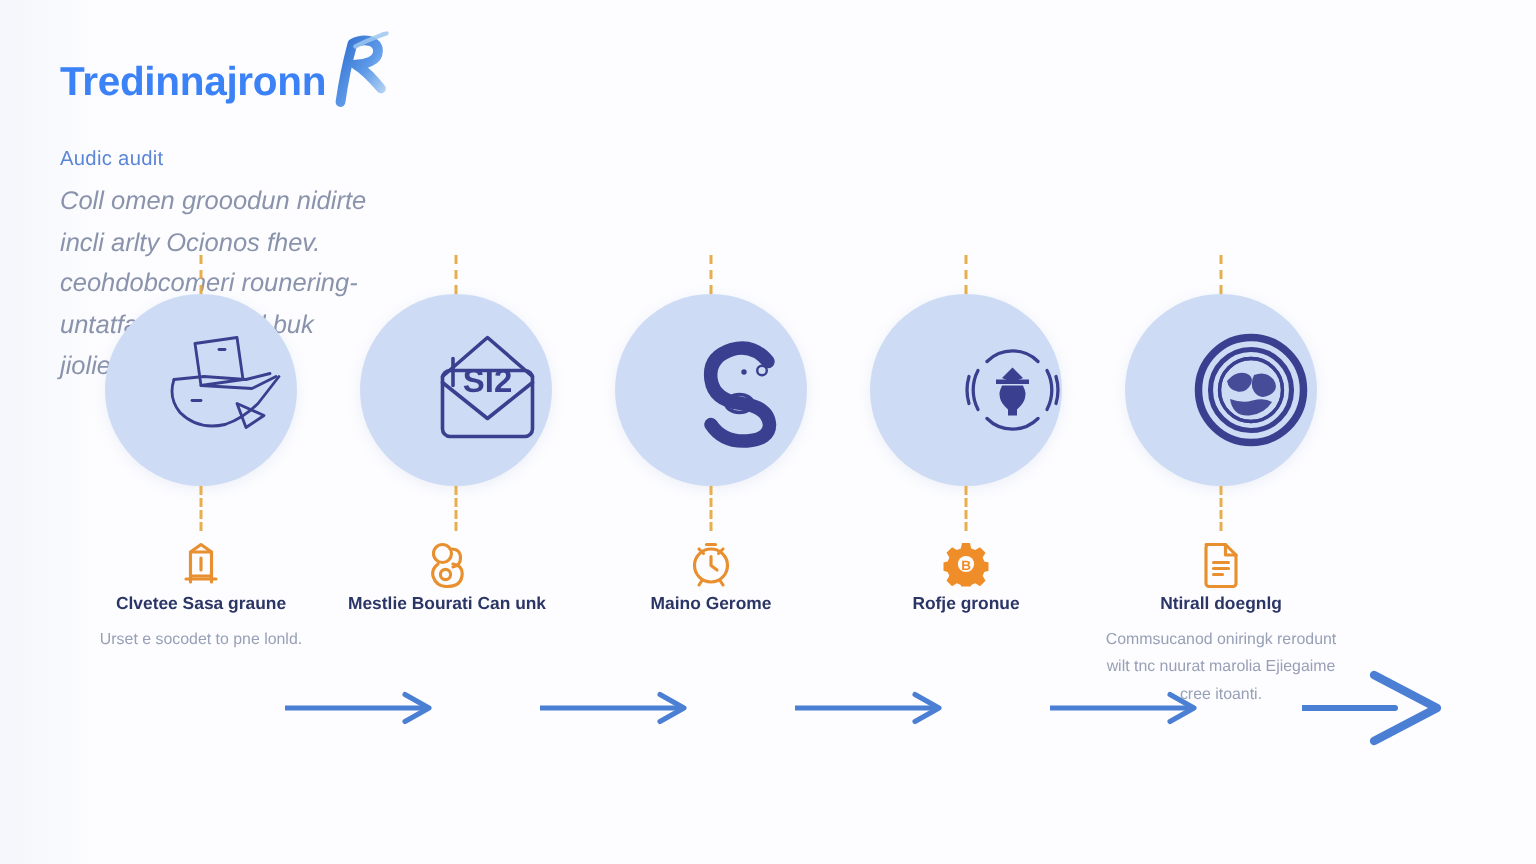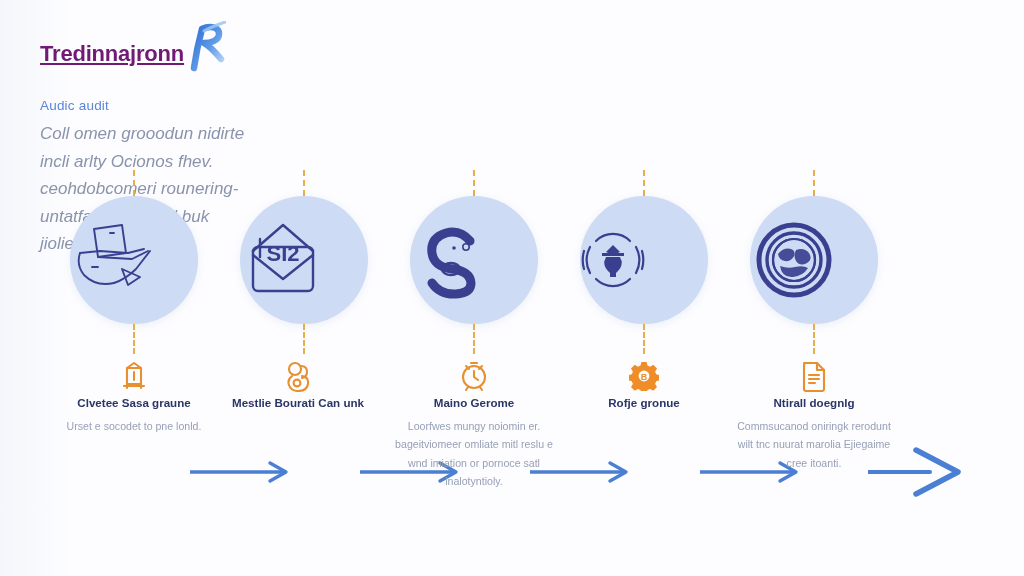--- a/index.html
+++ b/index.html
@@ -31,27 +31,26 @@
     left: 40px;
     top: 28px;
     width: 560px;
   }
   .logo-row {
     display: flex;
     align-items: center;
     height: 52px;
   }
   .logo-text {
-    font-size: 22px;
+    font-size: 27px;
     font-weight: bold;
-    color: #701a75;
+    color: #3b82f6;
     letter-spacing: -0.2px;
     filter: blur(0.45px);
     white-space: nowrap;
-    text-decoration: underline;
   }
   .logo-mark {
     margin-left: -4px;
     margin-top: -14px;
     width: 46px;
     height: 52px;
     flex: none;
   }
 
   .section-title {
@@ -88,21 +87,21 @@
   }
   .node-circle {
     position: absolute;
     left: 0; top: 0;
     width: 128px;
     height: 128px;
     border-radius: 50%;
     background: #cddcf4;
     display: flex;
     align-items: center;
-    justify-content: flex-start;
+    justify-content: flex-end;
     box-shadow: 0 2px 9px rgba(90,120,190,0.10);
   }
   .node-circle svg {
     filter: blur(0.35px);
   }
 
   
   .stem {
     position: absolute;
     left: 50%;
@@ -334,21 +333,20 @@
       <g fill="none" stroke="#e89030" stroke-width="2.1" stroke-linecap="round" stroke-linejoin="round">
         <circle cx="16" cy="17" r="11"></circle>
         <path d="M16 11 v6 l4 3"></path>
         <path d="M8 6 l3 3 M24 6 l-3 3"></path>
         <path d="M13 3 h6"></path>
         <path d="M10 27 l-2 3 M22 27 l2 3"></path>
       </g>
     </svg>
   </div>
   <div class="cap-title">Maino Gerome</div>
-  <div class="cap-body">Loorfwes mungy noiomin er. bageitviomeer omliate mitl reslu e wnd imiation or pornoce satl lnalotyntioly.</div>
 </div>
 
 <div class="caption" style="left:559px;">
   <div class="cap-icon">
     <svg width="30" height="30" viewBox="0 0 30 30">
       <path fill="#ef8e28" d="M12.4 1 h5.2 l0.9 3.6 2.6 1.1 3.2-1.9 3.7 3.7 -1.9 3.2 1.1 2.6 3.6 0.9 v5.2 l-3.6 0.9 -1.1 2.6 1.9 3.2 -3.7 3.7 -3.2-1.9 -2.6 1.1 -0.9 3.6 h-5.2 l-0.9-3.6 -2.6-1.1 -3.2 1.9 -3.7-3.7 1.9-3.2 -1.1-2.6 -3.6-0.9 v-5.2 l3.6-0.9 1.1-2.6 -1.9-3.2 3.7-3.7 3.2 1.9 2.6-1.1 z"></path>
       <circle cx="15" cy="15" r="5.4" fill="#fdfdff"></circle>
       <text x="15" y="19" text-anchor="middle" font-family="'Liberation Sans',sans-serif" font-size="9" font-weight="bold" fill="#ef8e28">B</text>
     </svg>
   </div>

